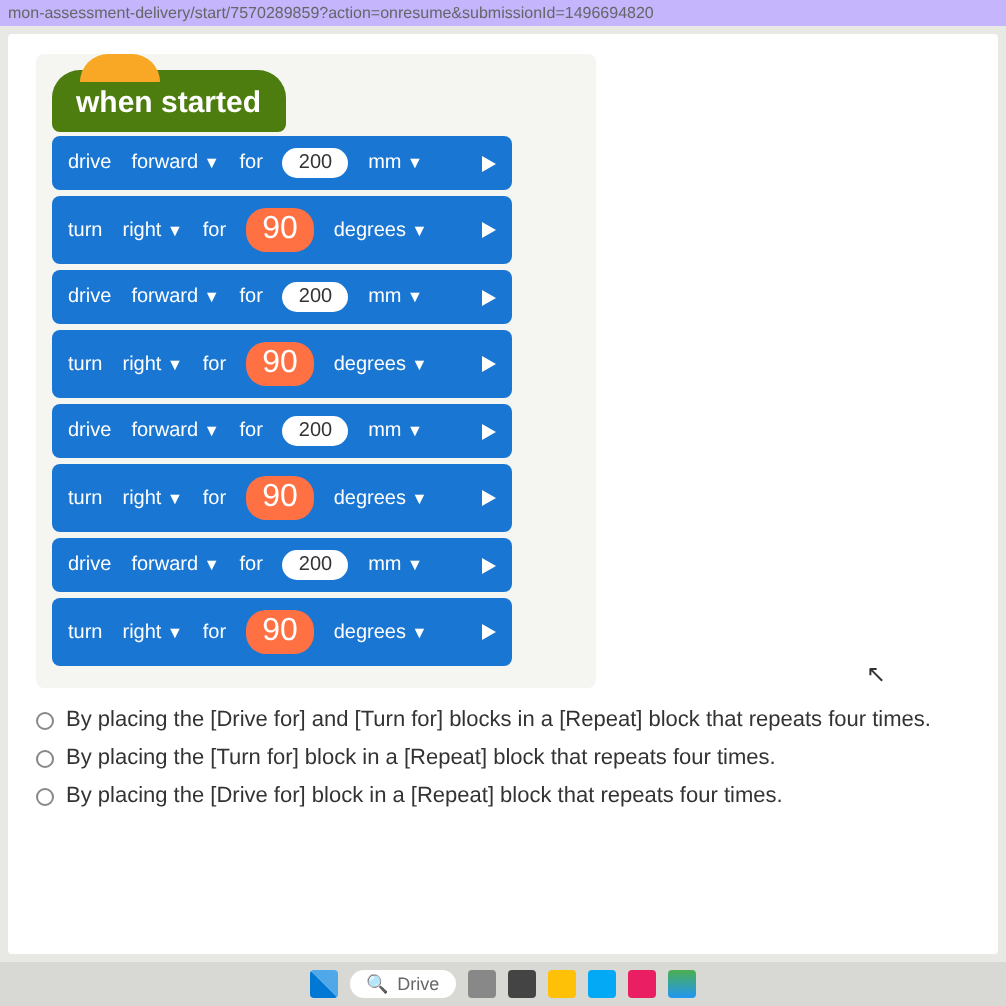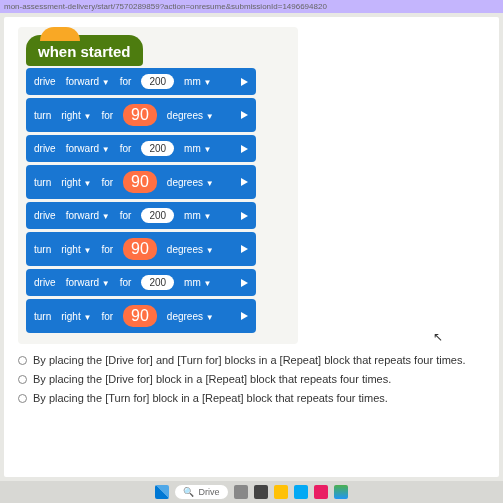--- a/index.html
+++ b/index.html
@@ -230,25 +230,25 @@
 
   <div class="cursor">↖</div>
 
   <div class="answers">
     <div class="answer">
       <div class="radio"></div>
       <div>By placing the [Drive for] and [Turn for] blocks in a [Repeat] block that repeats four times.</div>
     </div>
     <div class="answer">
       <div class="radio"></div>
-      <div>By placing the [Drive for] block in a [Repeat] block that repeats four times.</div>
+      <div>By placing the [Turn for] block in a [Repeat] block that repeats four times.</div>
     </div>
     <div class="answer">
       <div class="radio"></div>
-      <div>By placing the [Turn for] block in a [Repeat] block that repeats four times.</div>
+      <div>By placing the [Drive for] block in a [Repeat] block that repeats four times.</div>
     </div>
   </div>
 </div>
 
 <div class="taskbar">
   <div class="tb-icon" style="background:linear-gradient(45deg,#0078d4 50%,#50a8e8 50%)"></div>
   <div class="search-box">
     <span>🔍</span>
     <span>Drive</span>
   </div>

